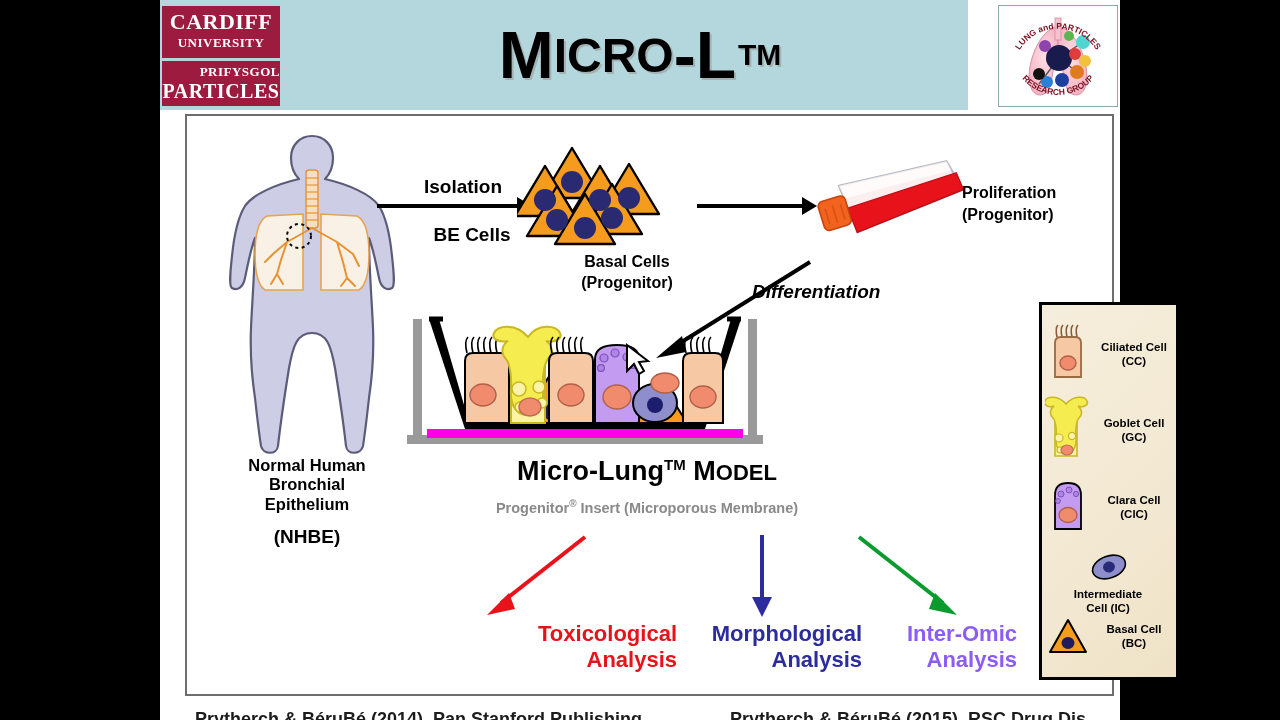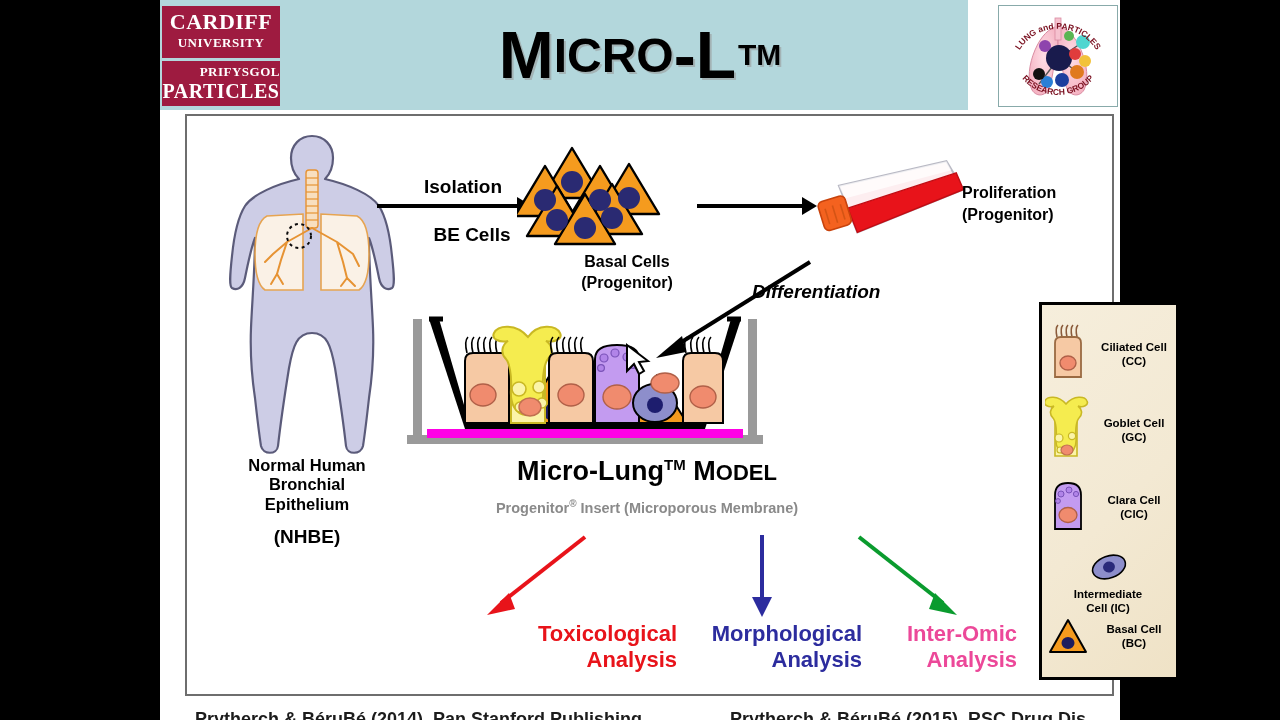--- a/index.html
+++ b/index.html
@@ -61,21 +61,21 @@
   #model-title{left:220px;top:340px;width:480px;font-size:27px;white-space:nowrap;}
   #model-title .sc{font-size:22px;}
   #model-title .tm{font-size:15px;vertical-align:super;}
   #model-sub{left:220px;top:382px;width:480px;font-size:14.5px;color:#8a8a8a;}
   #model-sub .reg{font-size:10px;vertical-align:super;}
 
   
   .ana{position:absolute;font-weight:bold;font-size:22px;text-align:right;line-height:1.18;}
   #ana-tox{left:300px;top:505px;width:190px;color:#e8131a;}
   #ana-mor{left:480px;top:505px;width:195px;color:#2c2c9e;}
-  #ana-int{left:655px;top:505px;width:175px;color:#ec4899;}
+  #ana-int{left:655px;top:505px;width:175px;color:#8b5cf6;}
 
   
   #legend{position:absolute;left:852px;top:186px;width:134px;height:372px;
           background:linear-gradient(135deg,#f6eedc 0%,#f3e9d3 55%,#efe2c6 100%);
           border:3px solid #000;}
   .leg-row{position:absolute;left:0;width:134px;display:flex;align-items:center;}
   .leg-ico{width:52px;display:flex;justify-content:center;align-items:center;}
   .leg-txt{flex:1;font-size:11.5px;font-weight:bold;color:#000;text-align:center;line-height:1.25;padding-right:2px;}
 
   

